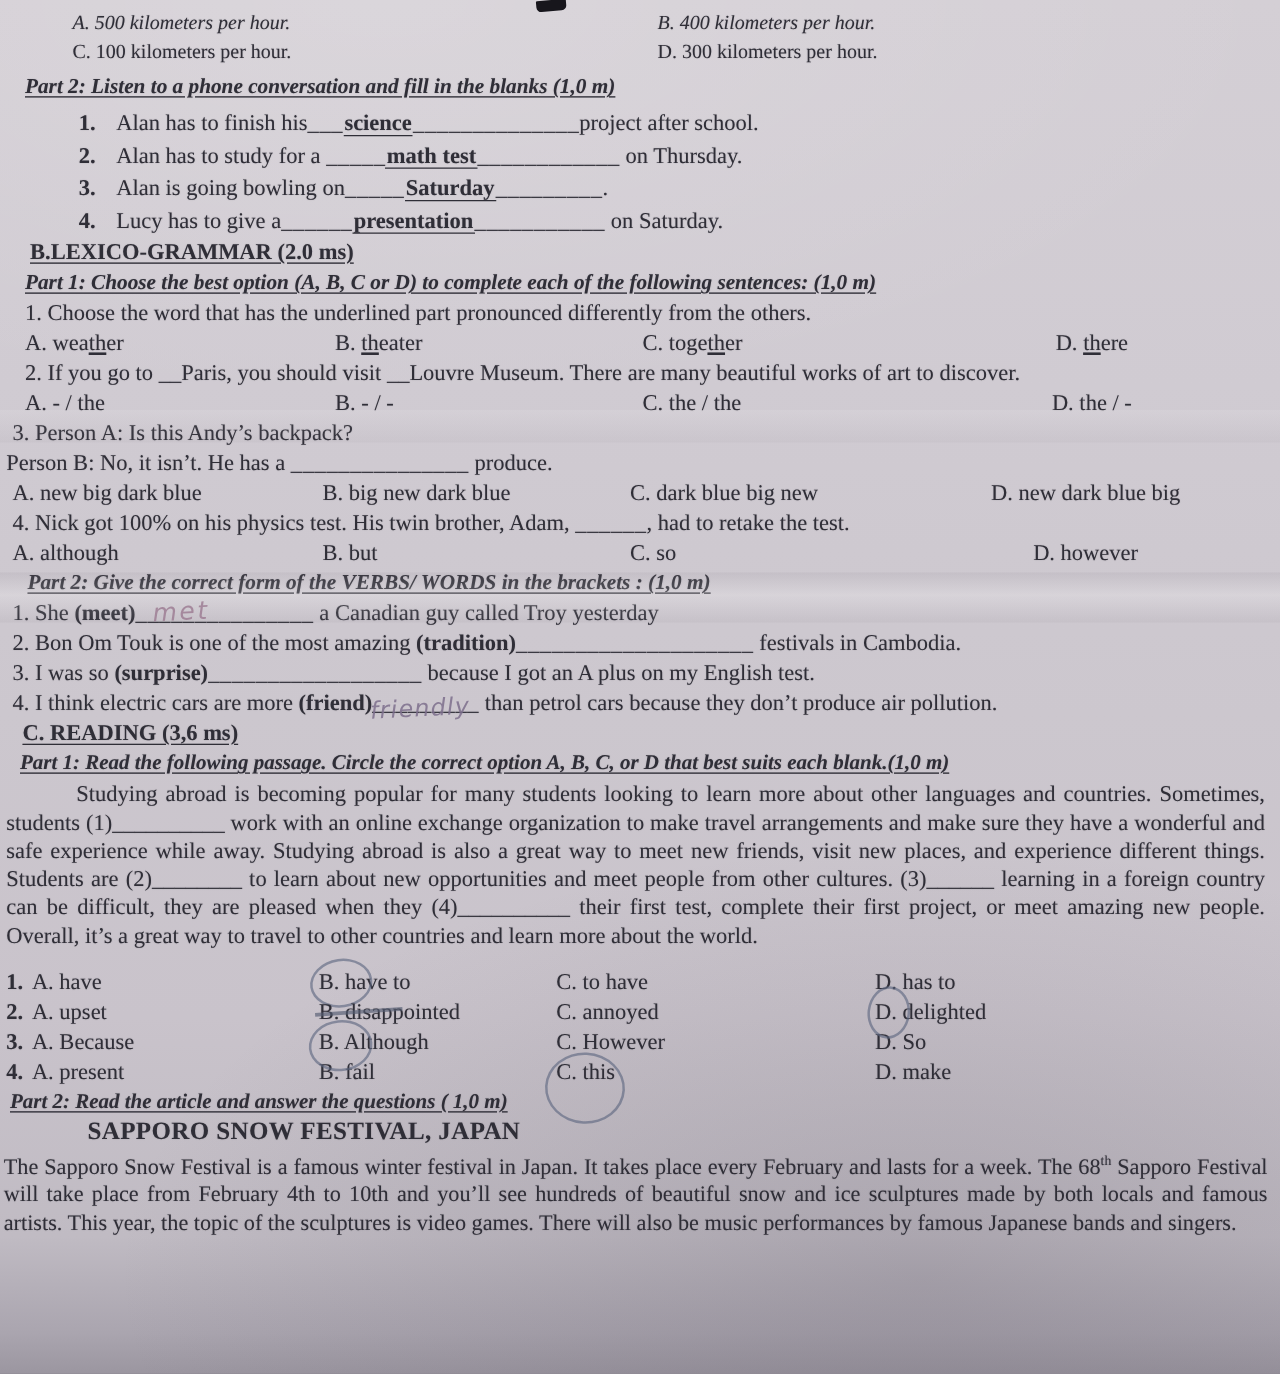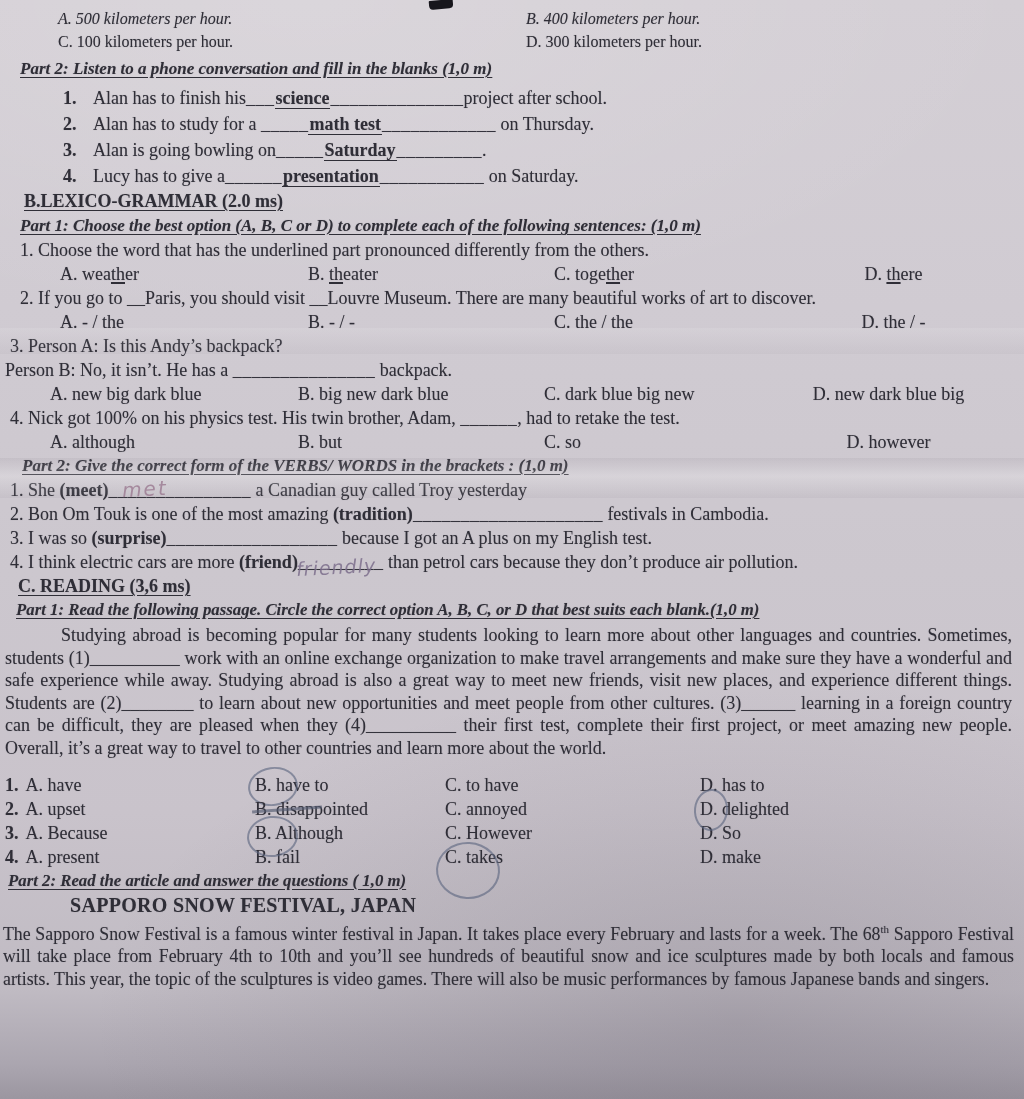--- a/index.html
+++ b/index.html
@@ -41,21 +41,21 @@
   .li { padding-left:63px; line-height:26px; }
   .num { display:inline-block; width:30px; font-weight:bold; }
   .blankwrap { position:relative; }
   .blank { letter-spacing:0.5px; }
   .ans { font-weight:bold; border-bottom:1.6px solid #2f2e37; padding:0 1px; }
 
   
   .stem { padding-left:20px; line-height:24px; }
   .stem-tight { padding-left:10px; }
   .stem-flush { padding-left:5px; }
-  .grow { display:flex; padding-left:20px; line-height:24px;margin-left:40px; }
+  .grow { display:flex; padding-left:20px; line-height:24px; }
   .grow-tight { padding-left:10px; }
   .grow .ga { width:248px; } .grow .gb { width:246px; } .grow .gc { width:209px; } .grow .gd { flex:1;text-align:center; }
   .uth { text-decoration:underline; text-underline-offset:2px; text-decoration-thickness:1.5px; }
 
   
   .g2 .li2 { padding-left:10px; line-height:24px; }
   .bw { font-weight:bold; }
   .hand { position:absolute; white-space:nowrap; font-family:"DejaVu Sans",sans-serif; font-style:italic;
           text-shadow:none; pointer-events:none; }
   .hand-met { left:14px; bottom:-1px; font-size:20px; letter-spacing:2px; color:rgba(158,126,148,0.85); transform:rotate(-3deg); }
@@ -121,21 +121,21 @@
 
   <div class="stem">2. If you go to __Paris, you should visit __Louvre Museum. There are many beautiful works of art to discover.</div>
   <div class="grow">
     <span class="ga">A. - / the</span>
     <span class="gb">B. - / -</span>
     <span class="gc">C. the / the</span>
     <span class="gd">D. the / -</span>
   </div>
 
   <div class="stem stem-tight">3.  Person A: Is this Andy’s backpack?</div>
-  <div class="stem stem-flush"><span>Person B: No, it isn’t. He has a </span><span class="blank">_______________</span><span> backpack.</span></div>
+  <div class="stem stem-flush"><span>Person B: No, it isn’t. He has a </span><span class="blank">_______________</span><span> produce.</span></div>
   <div class="grow grow-tight">
     <span class="ga">A. new big dark blue</span>
     <span class="gb">B. big new dark blue</span>
     <span class="gc">C. dark blue big new</span>
     <span class="gd">D. new dark blue big</span>
   </div>
 
   <div class="stem stem-tight"><span>4. Nick got 100% on his physics test. His twin brother, Adam, </span><span class="blank">______</span><span>, had to retake the test.</span></div>
   <div class="grow grow-tight">
     <span class="ga">A. although</span>
@@ -171,21 +171,21 @@
     </div>
     <div class="rrow">
       <span class="c1"><span class="rnum">3.</span><span>A. Because</span></span>
       <span class="c2"><span class="relcell"><span class="circle circ-3b"></span><span>B. Although</span></span></span>
       <span class="c3">C. However</span>
       <span class="c4">D. So</span>
     </div>
     <div class="rrow">
       <span class="c1"><span class="rnum">4.</span><span>A. present</span></span>
       <span class="c2">B. fail</span>
-      <span class="c3"><span class="relcell"><span class="circle circ-4c"></span><span>C. takes</span></span></span>
+      <span class="c3"><span class="relcell"><span class="circle circ-4c"></span><span>C. this</span></span></span>
       <span class="c4">D. make</span>
     </div>
   </div>
 
   <div class="ph ph-r2">Part 2: Read the article and answer the questions ( 1,0 m)</div>
   <div class="art-title">SAPPORO SNOW FESTIVAL, JAPAN</div>
   <div class="art-para"><span>The Sapporo Snow Festival is a famous winter festival in Japan. It takes place every February and lasts for a week. The 68</span><sup>th</sup><span> Sapporo Festival will take place from February 4th to 10th and you’ll see hundreds of beautiful snow and ice sculptures made by both locals and famous artists. This year, the topic of the sculptures is video games. There will also be music performances by famous Japanese bands and singers.</span></div>
 </div>
 
 </body></html>

